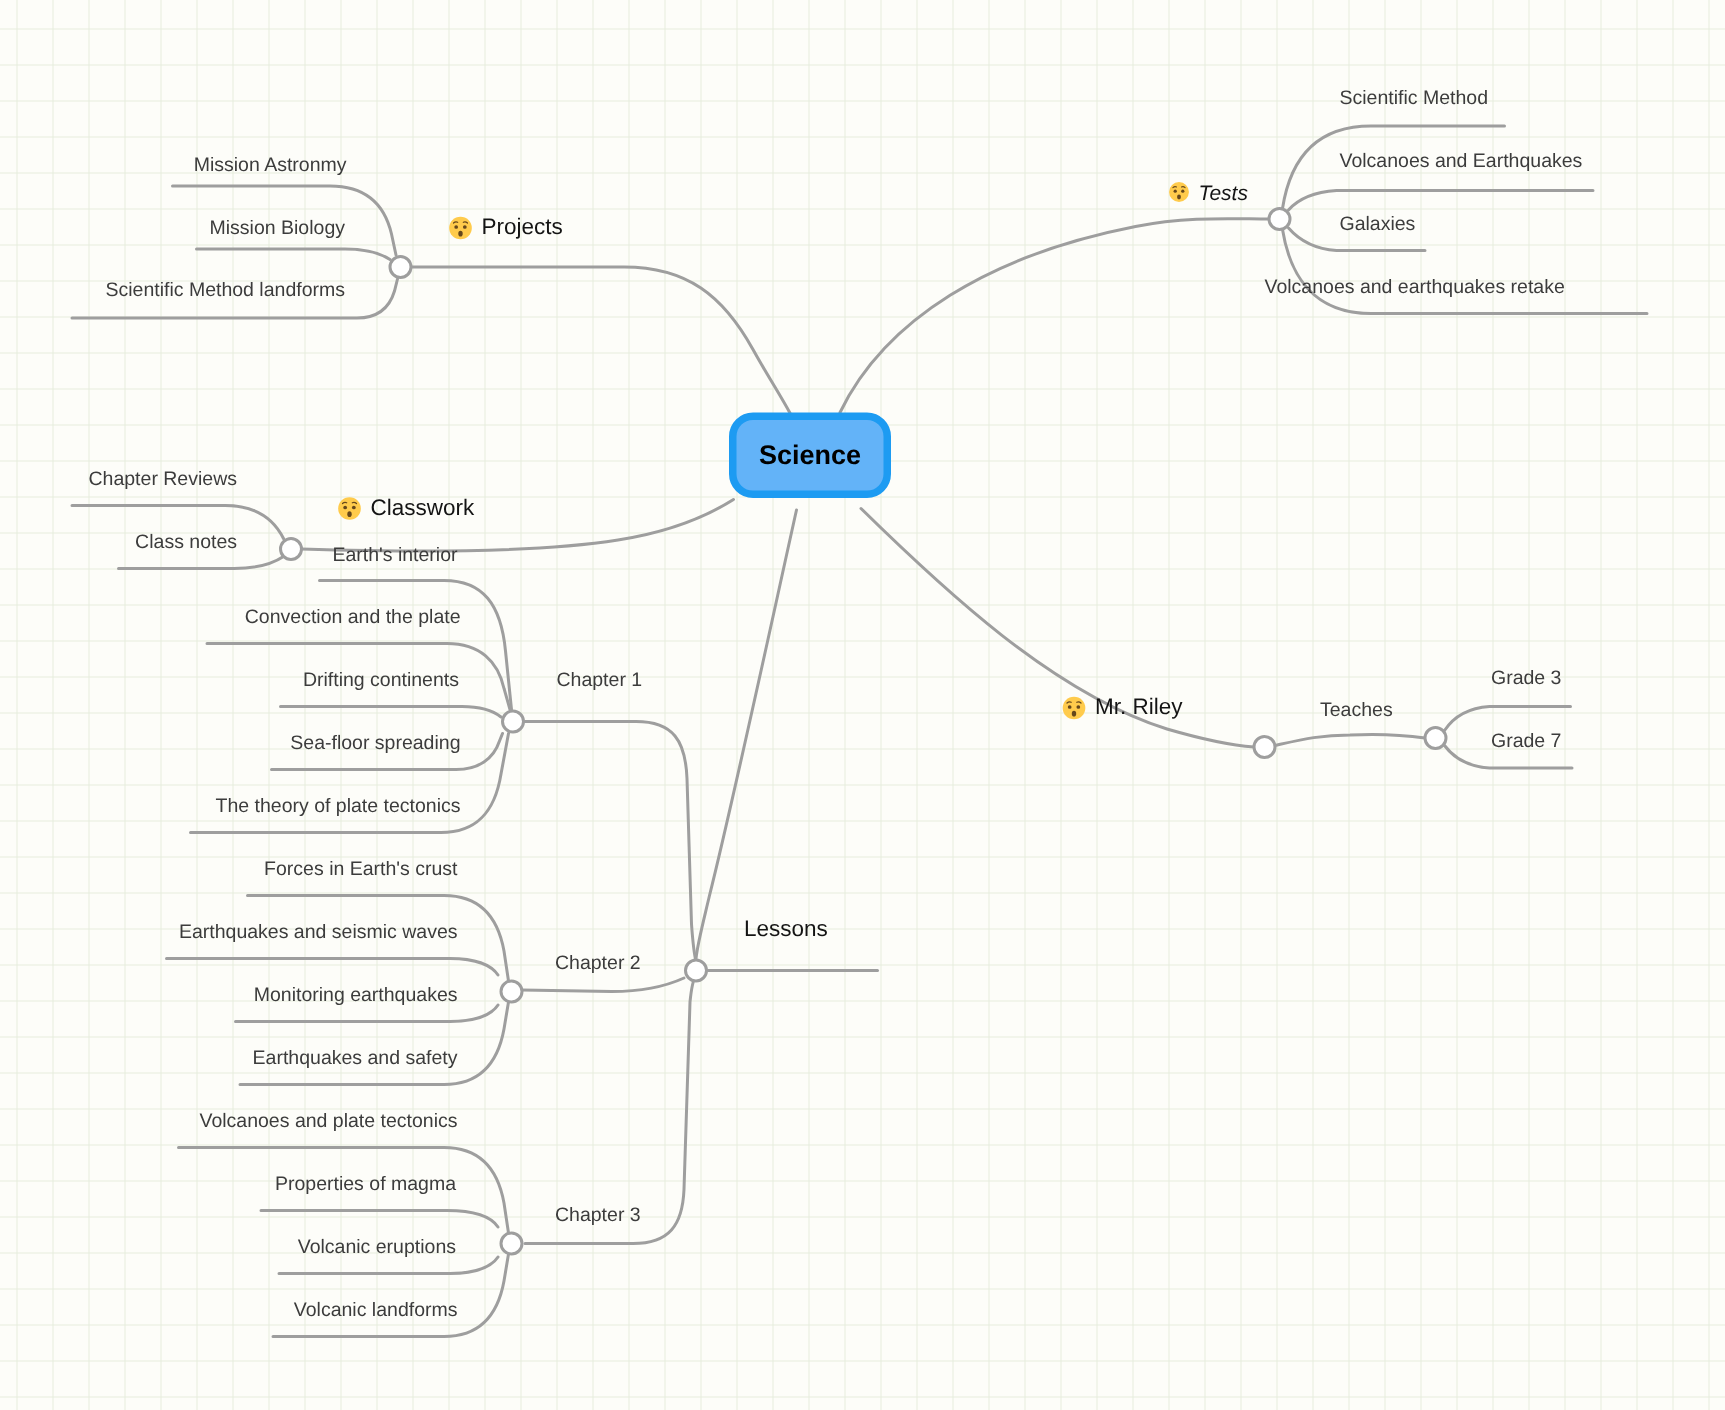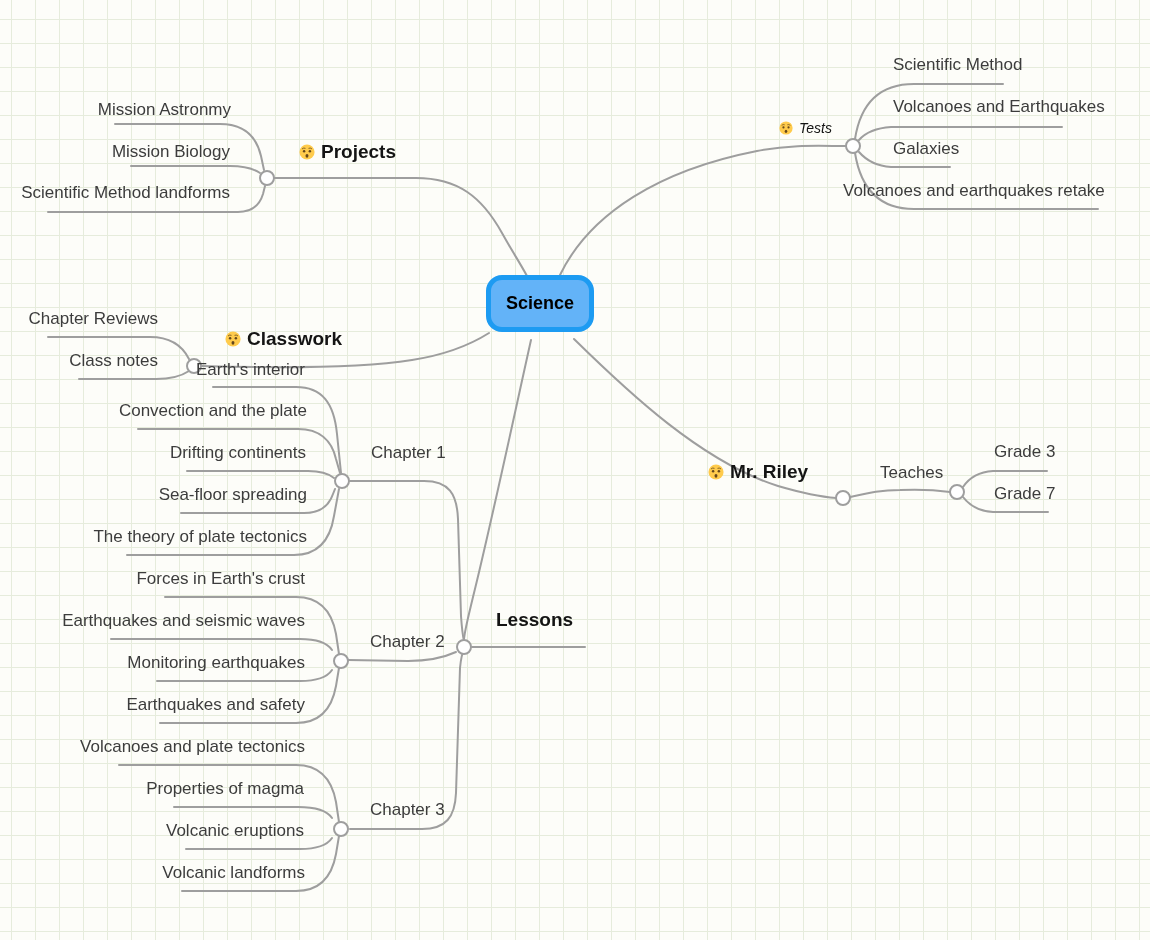--- a/index.html
+++ b/index.html
@@ -14,30 +14,30 @@
       linear-gradient(to bottom, var(--grid-line,#E6ECDC) 1px, transparent 1px);
     background-size:24px 24px;
     background-position:11px 19px;
   }
   svg.links{position:absolute;left:0;top:0;pointer-events:none;}
   .link{fill:none;stroke:var(--line-color,#9E9E9E);stroke-width:2;stroke-linecap:round;}
   .connector{fill:#ffffff;stroke:var(--line-color,#9E9E9E);stroke-width:2;pointer-events:all;cursor:pointer;}
 
   .leaf{
     position:absolute;
-    font-size:17px;line-height:18px;
+    font-size:13px;line-height:18px;
     color:var(--text-color,#3C3C3C);
     white-space:nowrap;
   }
   .leaf.ra{}
 
   .topic{
     position:absolute;
     display:flex;align-items:center;gap:6px;
-    font-weight:bold;font-size:19px;line-height:22px;
+    font-weight:normal;font-size:15px;line-height:22px;
     color:#141414;white-space:nowrap;
     cursor:default;
   }
   .topic.sub{font-weight:normal;font-size:14px;line-height:18px;font-style:italic;}
   .emoji{display:inline-flex;}
   .emoji svg{width:16px;height:16px;display:block;}
   .topic.sub .emoji svg{width:14px;height:14px;}
 
   .root{
     position:absolute;left:486px;top:275px;width:108px;height:57px;

